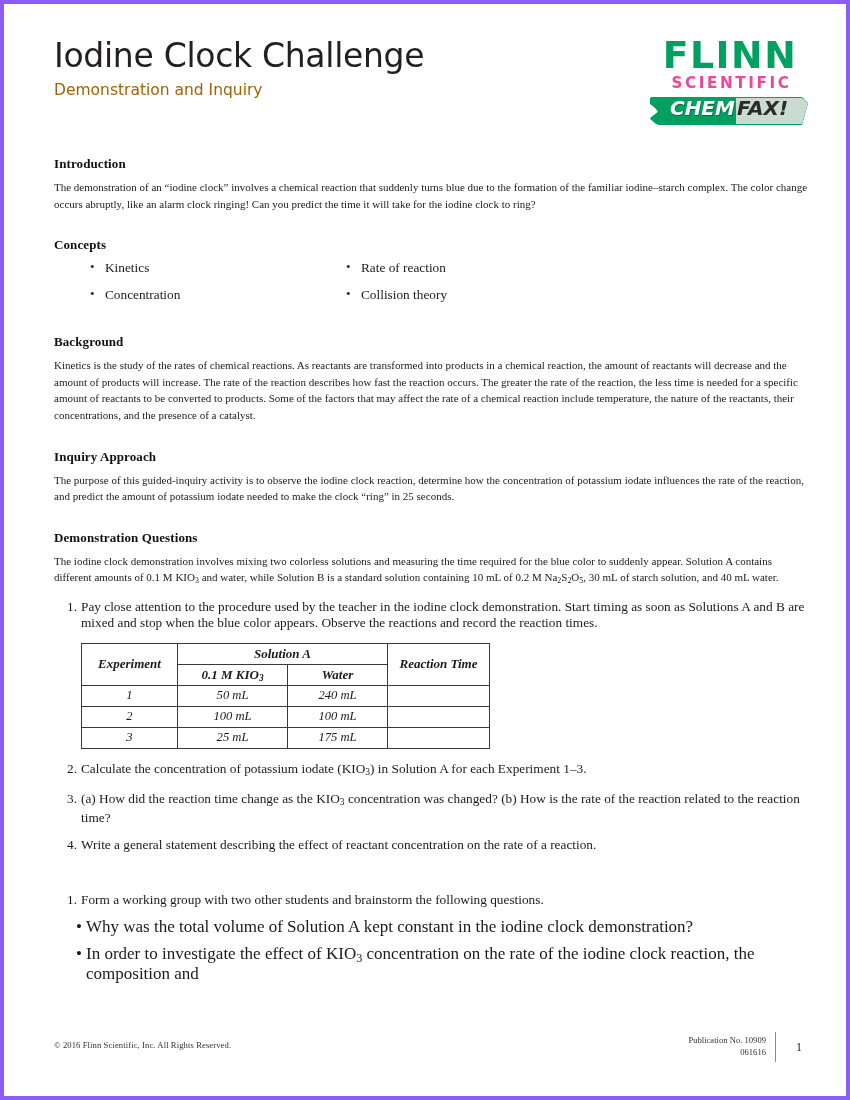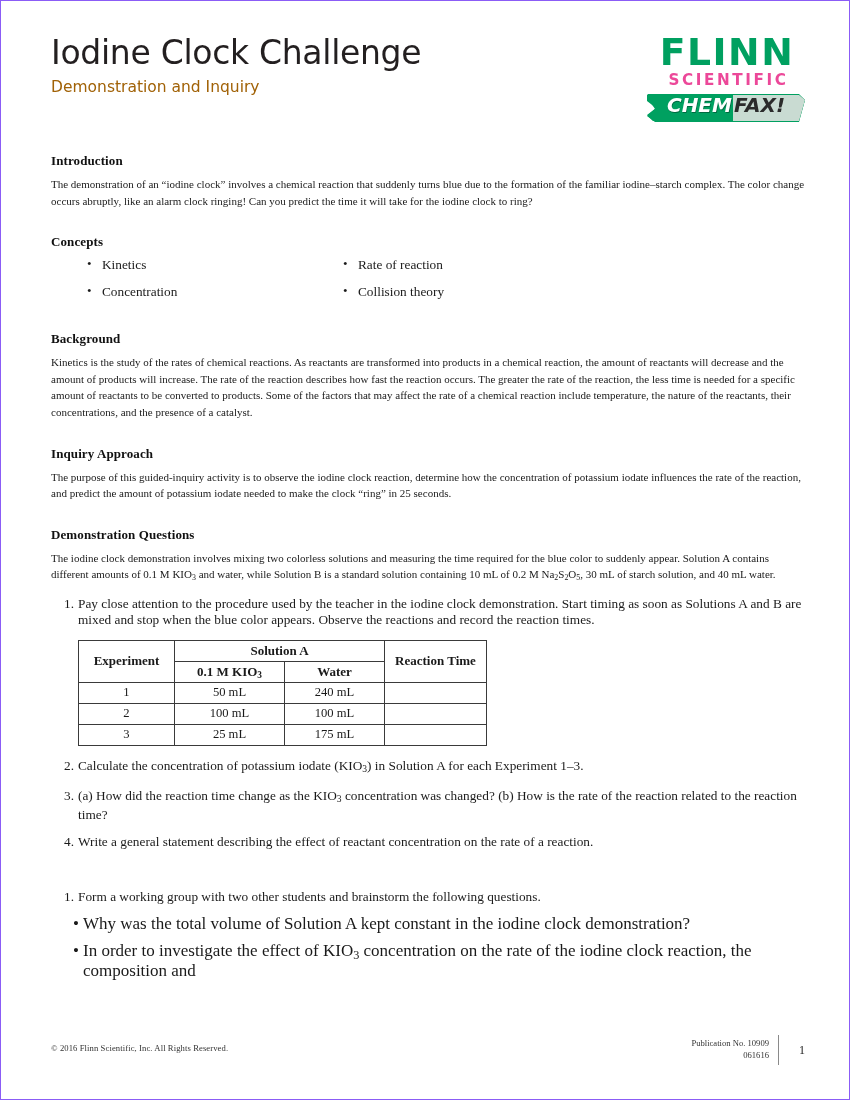--- a/index.html
+++ b/index.html
@@ -15,21 +15,21 @@
     color: #1a1a1a;
     position: relative;
     overflow: hidden;
   }
   .page {
     width: 850px;
     height: 1100px;
     position: relative;
     padding: 0;
     background: #fff;
-    border: 1px solid #8b5cf6;
+    border: 4px solid #8b5cf6;
   }
   .content {
     position: absolute;
     left: 50px;
     top: 34px;
     width: 756px;
   }
 
   
   .masthead {
@@ -189,20 +189,21 @@
   .sub-bullet::before {
     content: "\2022";
     position: absolute;
     left: 0;
     top: 0;
   }
 
   
   .table-wrap {
     margin: 11px 0 4px 27px;
+    font-style: italic;
   }
   table.data {
     border-collapse: collapse;
     font-size: 12.6px;
     color: #1a1a1a;
   }
   table.data th, table.data td {
     border: 1px solid #3a3a3a;
     text-align: center;
     padding: 2px 6px;

